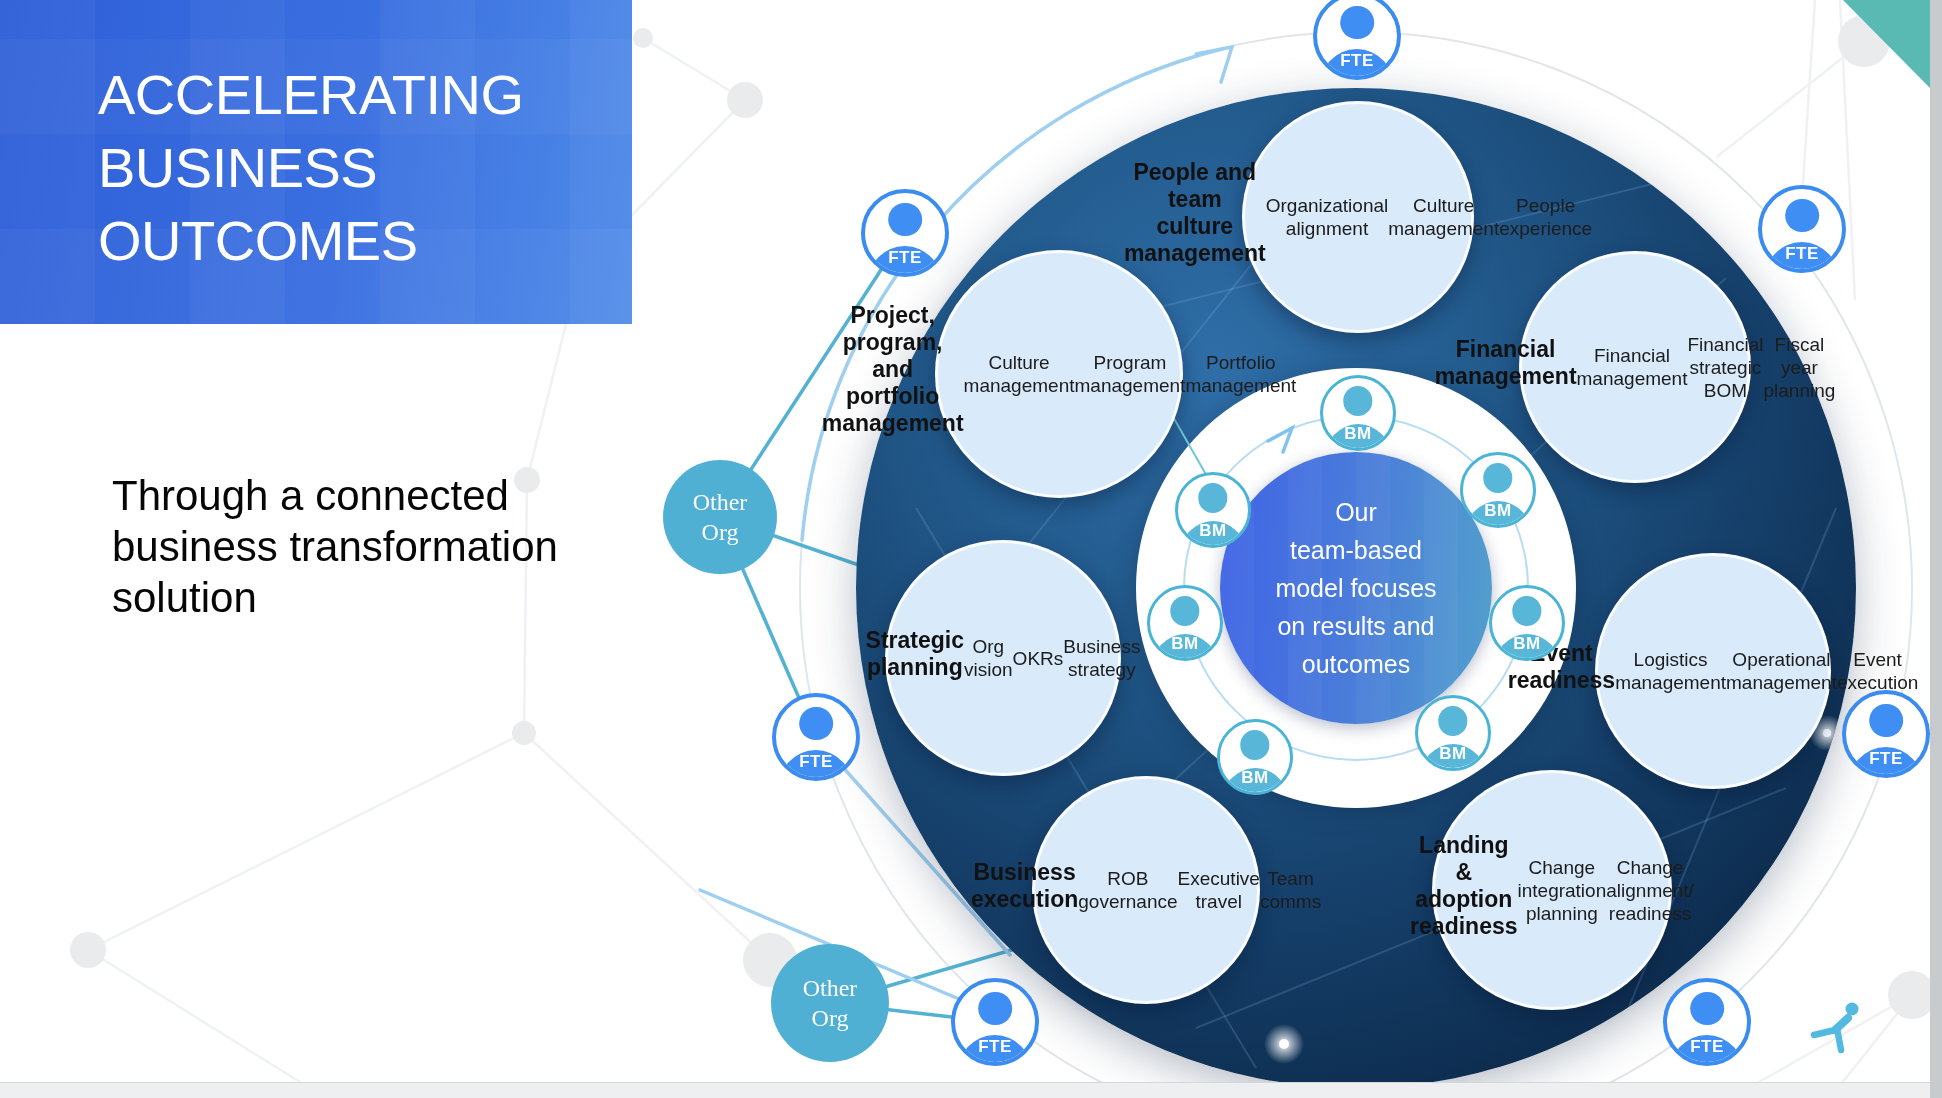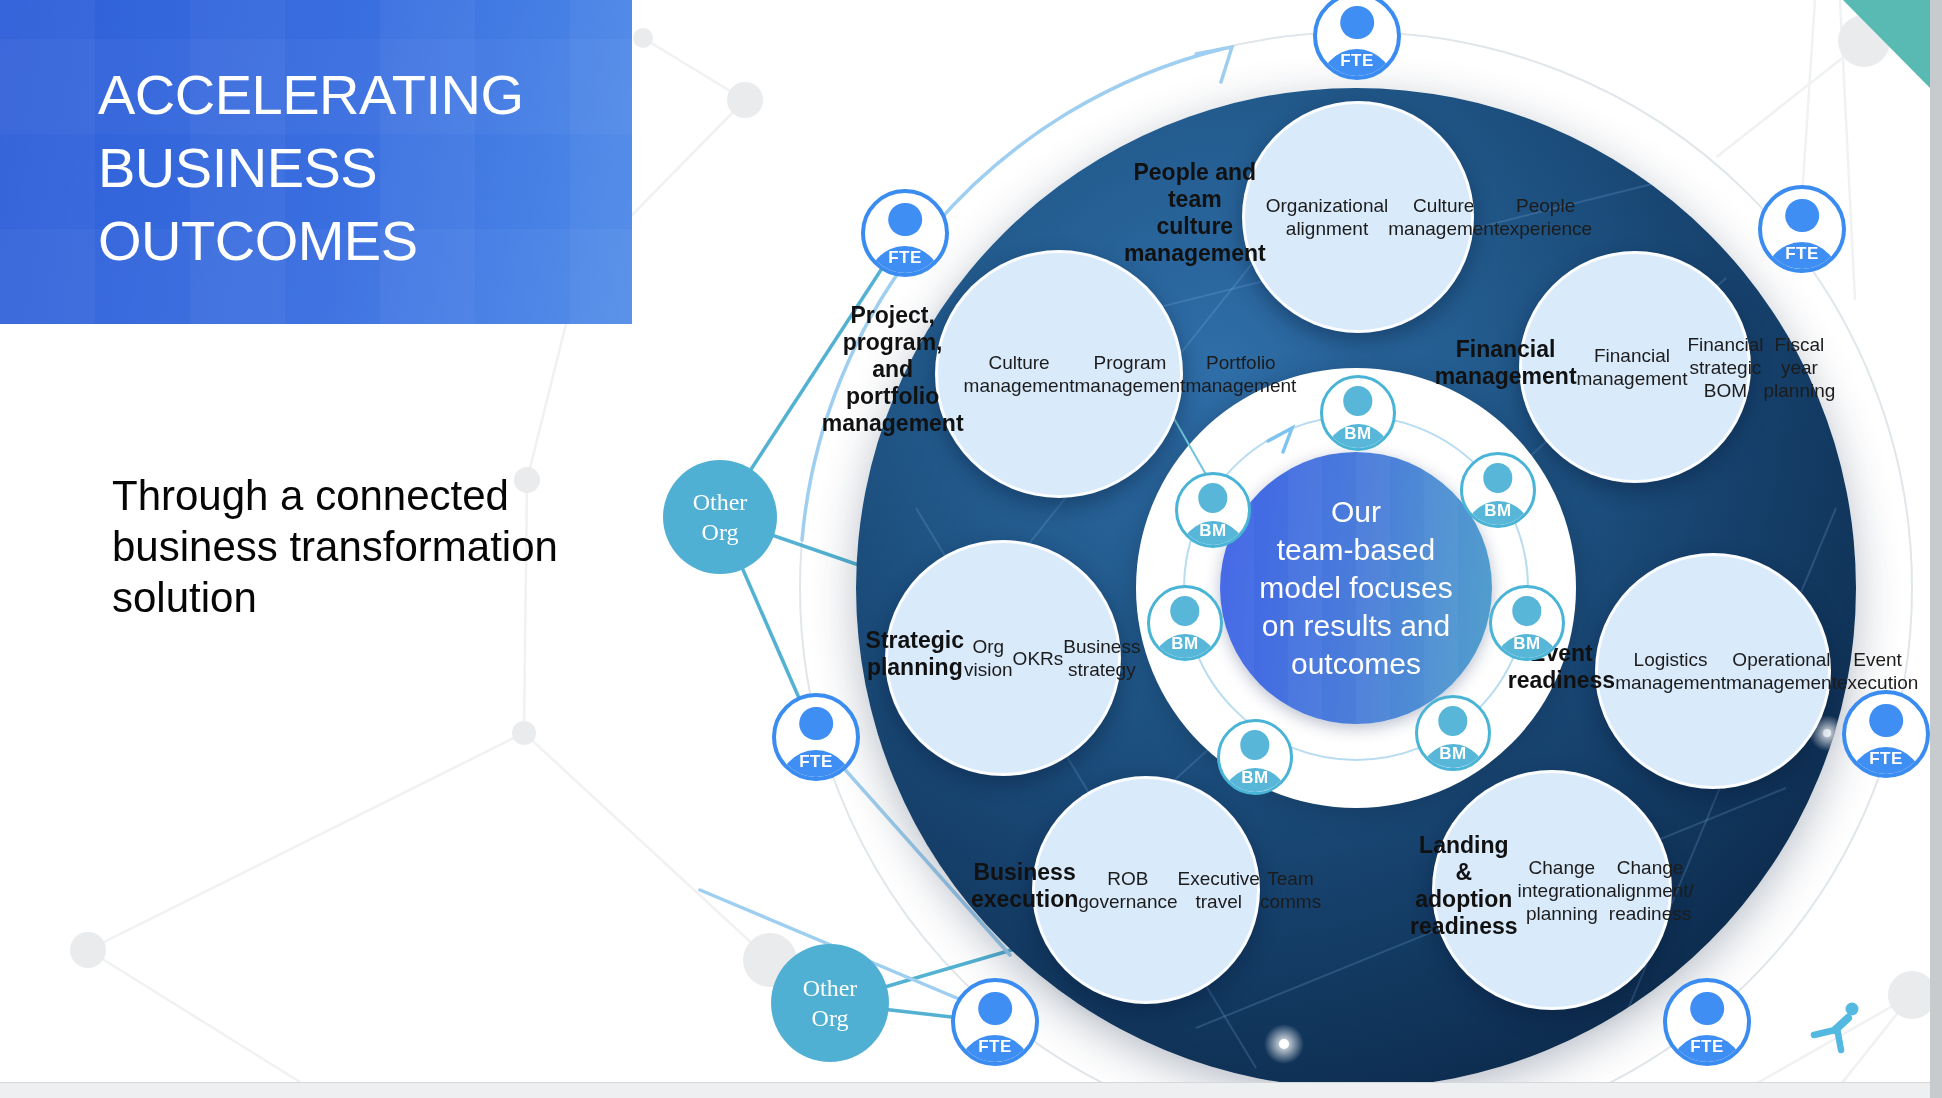--- a/index.html
+++ b/index.html
@@ -36,21 +36,21 @@
   .white-disc{
     position:absolute;left:1136px;top:368px;width:440px;height:440px;border-radius:50%;
     background:#ffffff;box-shadow:0 4px 24px rgba(15,40,70,0.35);
   }
   .center-circle{
     position:absolute;left:1220px;top:452px;width:272px;height:272px;border-radius:50%;
     background:
       repeating-linear-gradient(90deg, rgba(255,255,255,0.035) 0 34px, rgba(255,255,255,0) 34px 68px),
       linear-gradient(95deg,#3f63e6 0%,#4b7fd9 55%,#52a0cc 100%);
     display:flex;align-items:center;justify-content:center;text-align:center;
-    color:#ffffff;font-size:30px;line-height:38px;white-space:pre-line;
+    color:#ffffff;font-size:25px;line-height:38px;white-space:pre-line;
     box-shadow:0 4px 16px rgba(20,40,90,0.30);
   }
 
   
   .bubble{
     position:absolute;border-radius:50%;
     background:#d9eafb;border:3px solid rgba(255,255,255,0.9);
     box-shadow:0 8px 20px rgba(8,25,55,0.40);
     display:flex;align-items:center;justify-content:center;
     text-align:center;box-sizing:border-box;padding:10px 12px;

